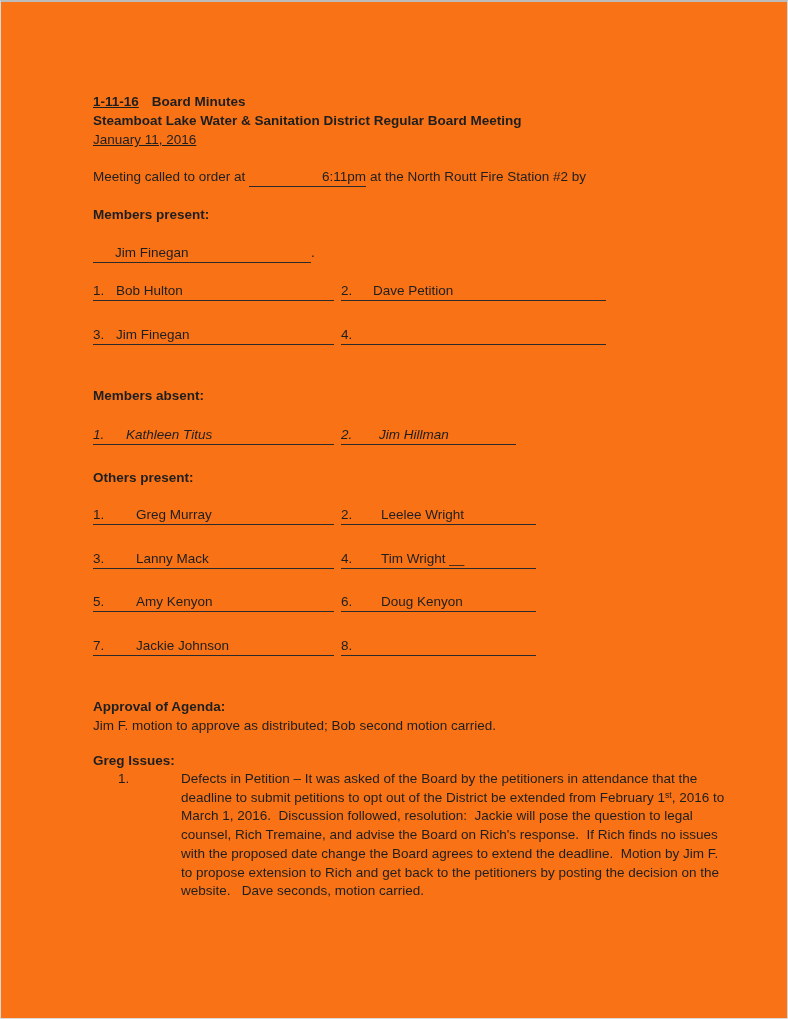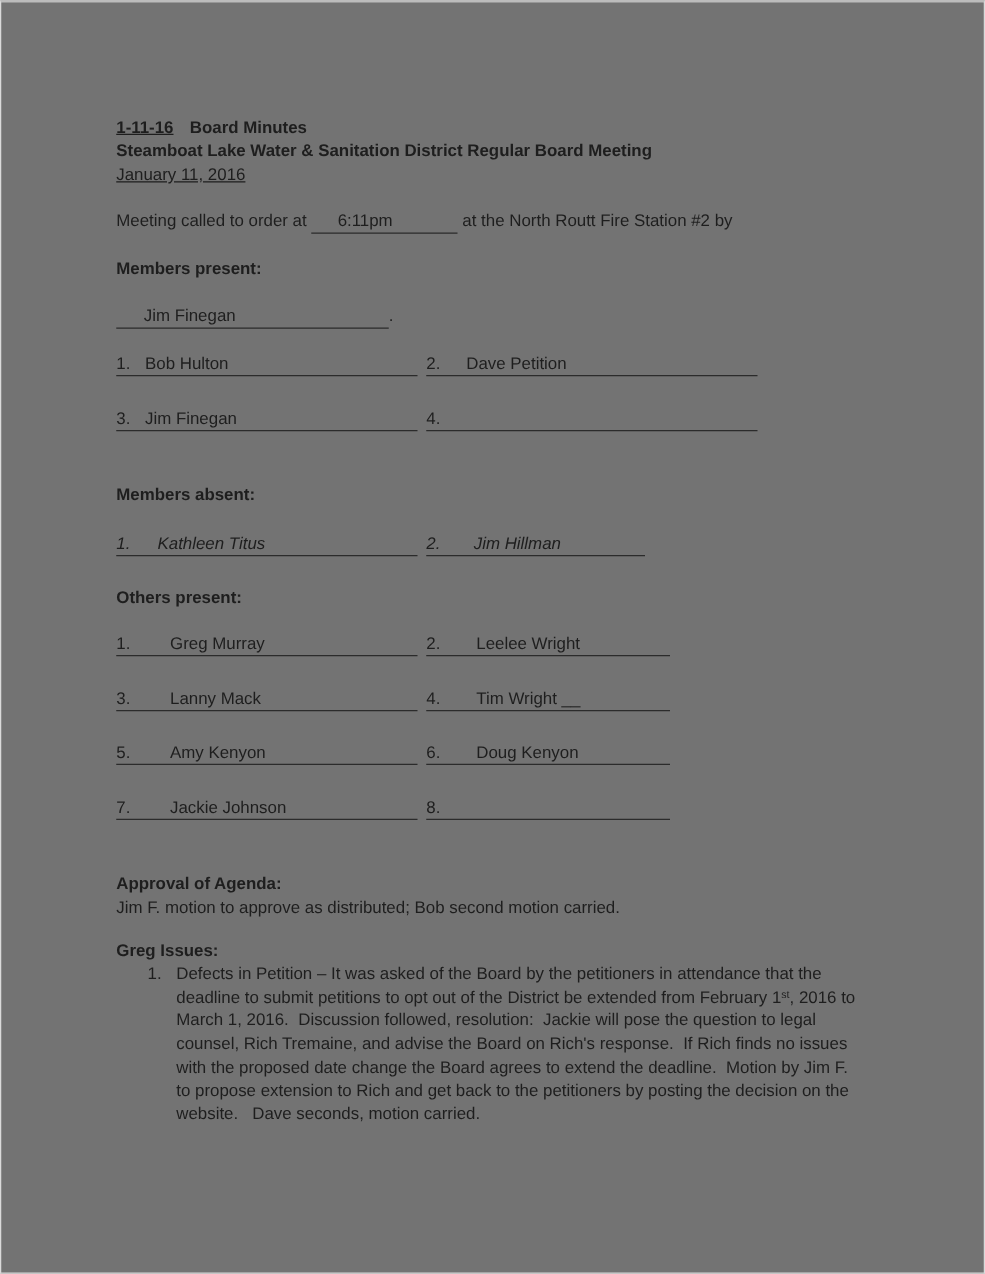--- a/index.html
+++ b/index.html
@@ -12,21 +12,21 @@
     height: 1019px;
     font-family: "Liberation Sans", "DejaVu Sans", sans-serif;
     font-size: 13.5px;
     color: #1e1e1e;
     -webkit-font-smoothing: antialiased;
   }
   .page {
     box-sizing: border-box;
     width: 788px;
     height: 1019px;
-    background: #737373;
+    background: #f97316;
     border: 1px solid #dadada;
     border-top: 2px solid #bcbcbc;
     padding: 90px 96px 0 92px;
     overflow: hidden;
   }
   .line {
     margin: 0;
     line-height: 19px;
     white-space: nowrap;
   }
@@ -42,21 +42,21 @@
   .mt37 { margin-top: 37px; }
 
   
   .blank {
     display: inline-block;
     box-sizing: border-box;
     border-bottom: 1px solid #2b2b2b;
     vertical-align: baseline;
     white-space: nowrap;
   }
-  .time-blank  { width: 117px; padding-left: 21px; }
+  .time-blank  { width: 117px; padding-left: 21px; text-align: right; }
   .chair-blank { width: 218px; padding-left: 22px; }
 
   
   .row {
     margin-bottom: 0;
     line-height: 19px;
     white-space: nowrap;
   }
   .seg {
     display: inline-block;
@@ -85,20 +85,21 @@
   }
   .issue-num {
     flex: none;
     width: 23px;
     margin-left: 25px;
   }
   .issue-text {
     flex: none;
     width: 552px;
     white-space: pre-wrap;
+    margin-left: 40px;
   }
   .issue-text sup {
     font-size: 8.5px;
     line-height: 0;
     vertical-align: 4px;
   }
 </style>
 </head>
 <body>
 

